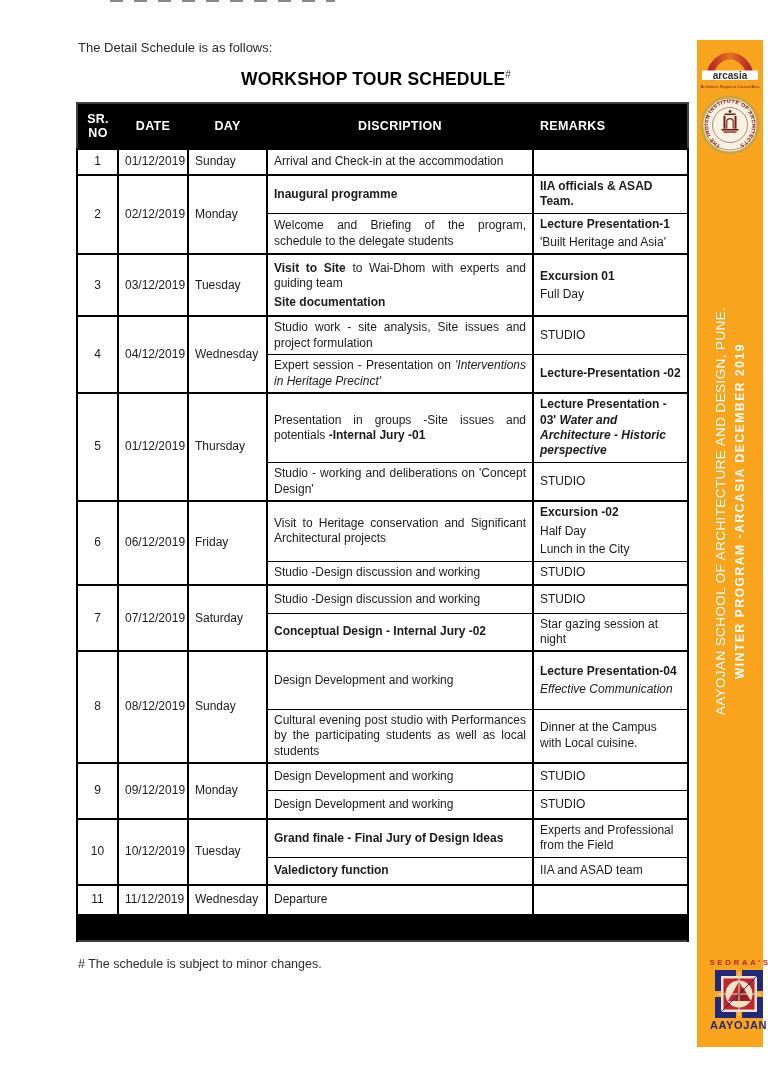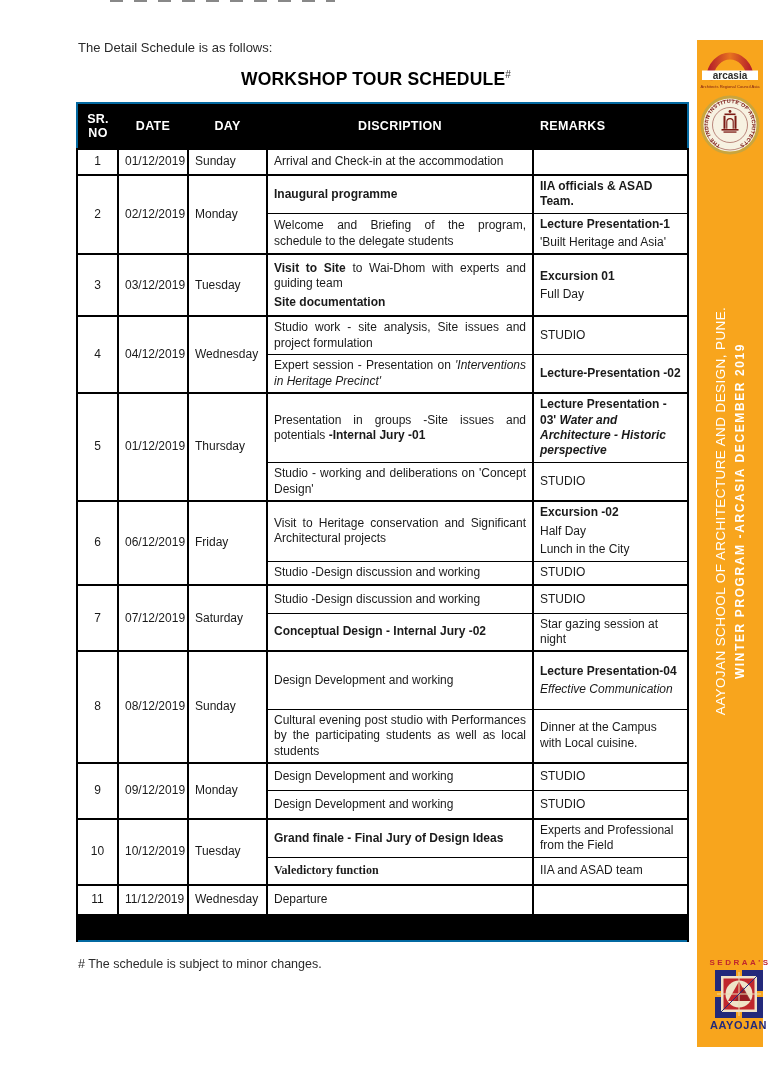--- a/index.html
+++ b/index.html
@@ -14,21 +14,21 @@
 
   .content{position:absolute;left:78px;top:40px;width:598px;}
   .intro-line{font-size:13px;color:#2b2b2b;margin:0 0 13px 0;}
   .intro-bold{font-weight:bold;color:#000;margin-left:14px;}
   .intro-bold sup{font-size:9px;}
   .doc-title{width:600px;text-align:center;font-size:17.5px;font-weight:bold;color:#000;
     margin:14px 0 12px -2px;letter-spacing:.2px;}
   .doc-title sup{font-size:10px;font-weight:normal;color:#333;}
 
   table.schedule{border-collapse:collapse;width:600px;margin-left:-2px;table-layout:fixed;}
-  table.schedule{border:2px solid #0369a1;}
+  table.schedule{border:2px solid #404040;}
   .schedule th{
     background:#000;color:#fff;font-size:12.5px;font-weight:bold;
     padding:4px 4px;height:36px;vertical-align:middle;text-align:center;letter-spacing:.3px;
   }
   .schedule th.h-rem{text-align:left;padding-left:7px;}
   .schedule td{
     border:1px solid #000;border-left-width:2px;border-right-width:2px;
     font-size:12px;vertical-align:middle;padding:3px 6px;line-height:1.28;
   }
   .schedule tr.day td{border-top-width:2px;}
@@ -251,21 +251,21 @@
         <td class="c-day" rowspan="2">Tuesday</td>
         <td class="c-desc">
             <div class="para"><span style="font-weight: bold;">Grand finale - Final Jury of Design Ideas</span></div>
           </td>
         <td class="c-rem">
             <div class="para"><span>Experts and Professional from the Field</span></div>
           </td>
       </tr>
       <tr class="sub" style="height:28px">
         <td class="c-desc">
-            <div class="para"><span style="font-weight: bold; font-family: Liberation Serif, serif;">Valedictory function</span></div>
+            <div class="para"><span style="font-weight: bold;">Valedictory function</span></div>
           </td>
         <td class="c-rem">
             <div class="para"><span>IIA and ASAD team</span></div>
           </td>
       </tr>
 
       <tr class="day" style="height:30px">
         <td class="c-sr">11</td>
         <td class="c-date">11/12/2019</td>
         <td class="c-day">Wednesday</td>

